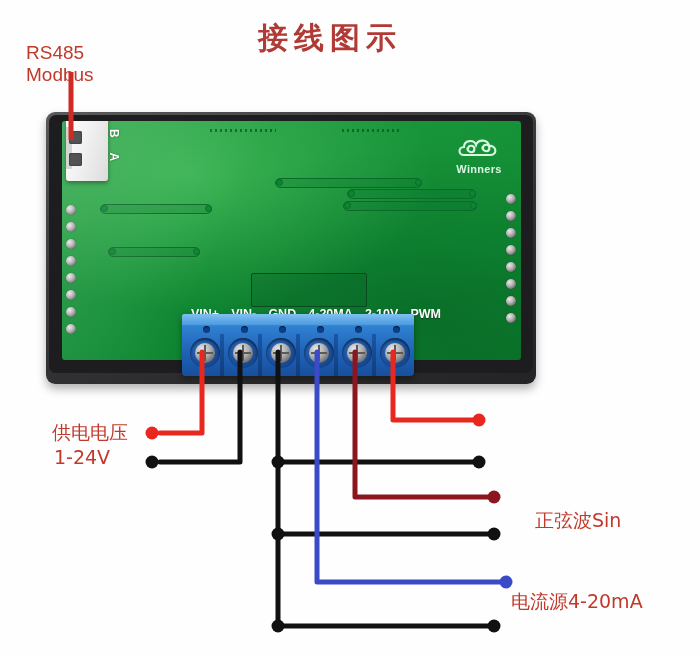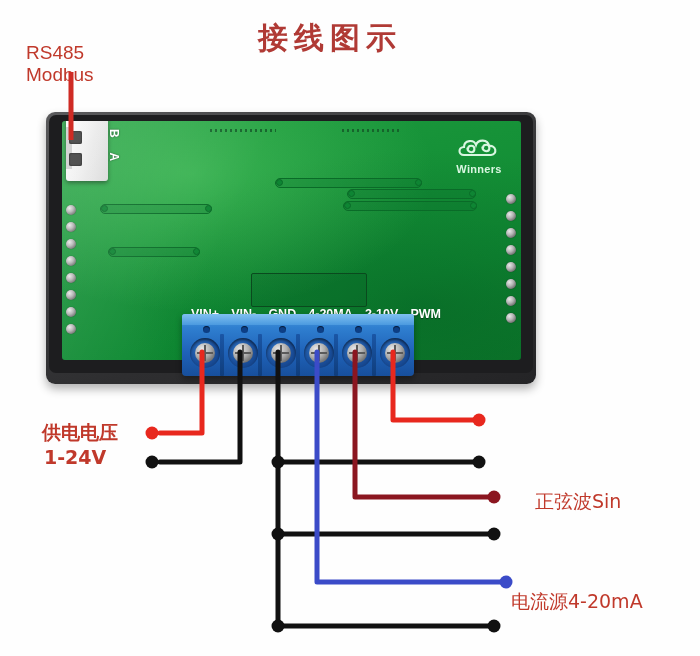--- a/index.html
+++ b/index.html
@@ -282,25 +282,25 @@
   
   .wire-label {
     position: absolute;
     color: #c0392b;
     white-space: nowrap;
     font-size: 19px;
     line-height: 25px;
   }
   .wire-label.cjk { font-family: "DejaVu Sans", "Liberation Sans", sans-serif; }
 
-  #lbl-supply { left: 42px; top: 420px; font-weight: bold; }
+  #lbl-supply { left: 52px; top: 420px; }
   #lbl-supply .l2 { margin-left: 2px; }
   #lbl-pwm    { left: 507px; top: 422px; }
   #lbl-volt   { left: 511px; top: 489px; }
-  #lbl-volt .l2 { margin-left: 24px; }
+  #lbl-volt .l2 { margin-left: 24px; margin-top: 19px; }
   #lbl-curr   { left: 511px; top: 589px; }
 </style>
 </head>
 <body>
 
 <div id="canvas">
 
   <div id="title">接线图示</div>
 
   <div id="rs485-label">

